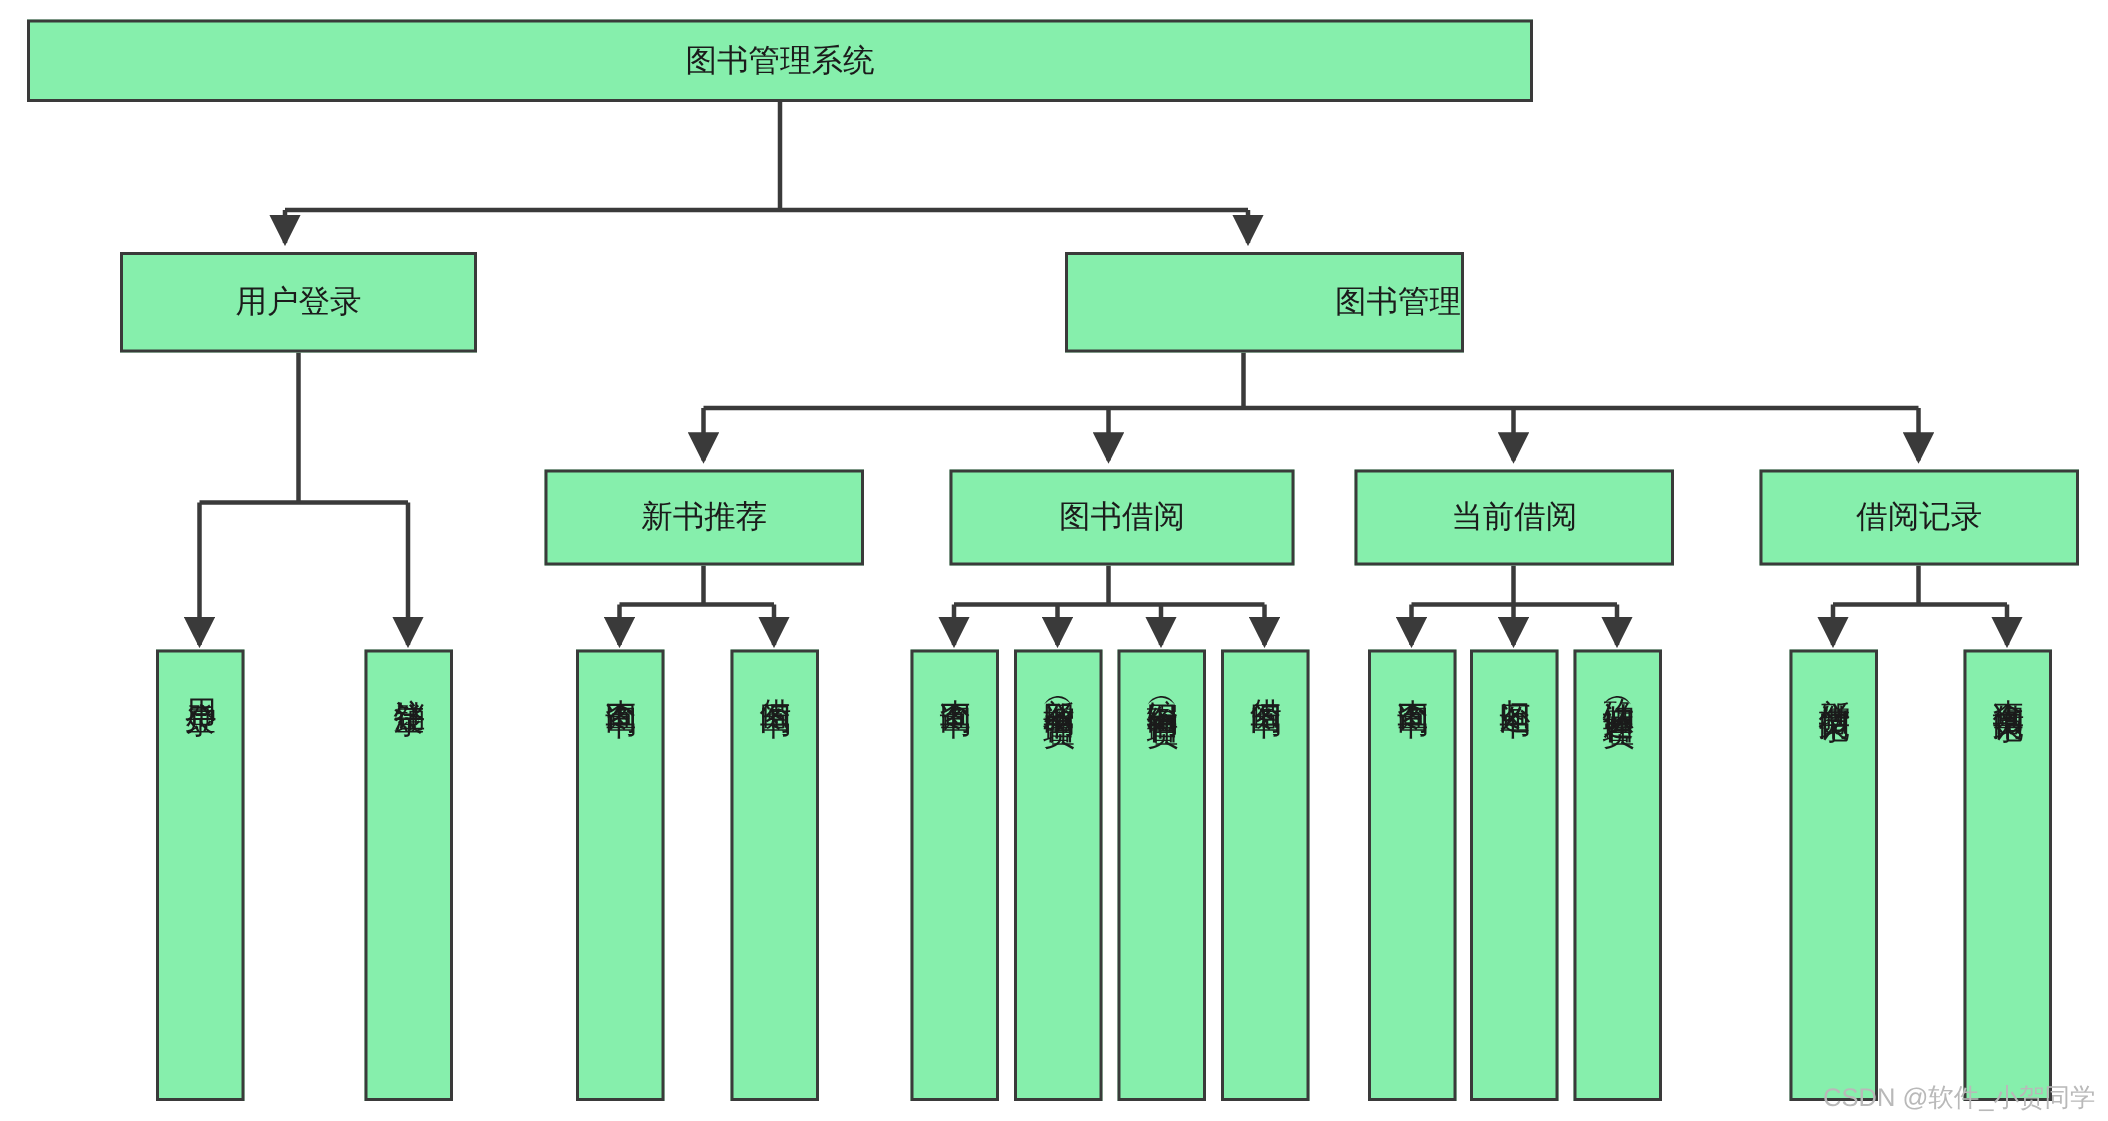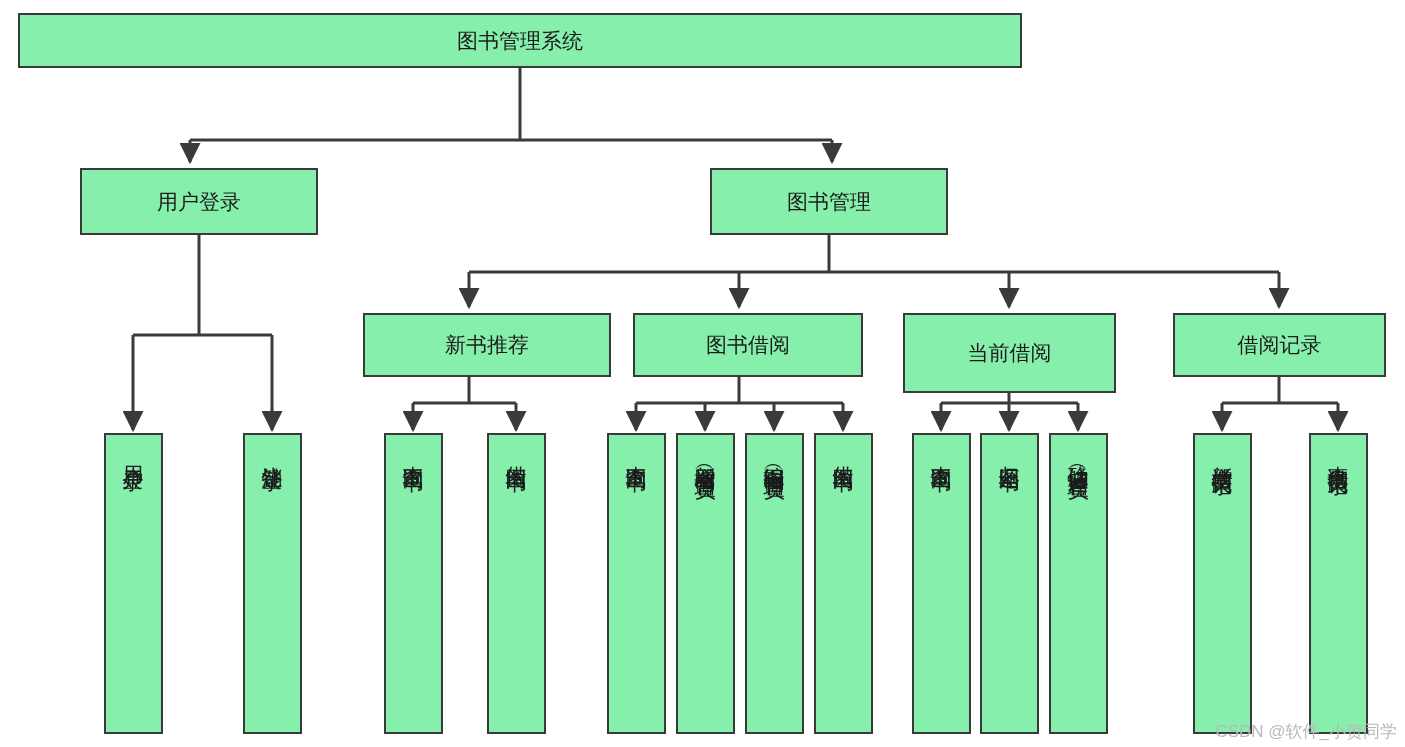--- a/index.html
+++ b/index.html
@@ -124,31 +124,31 @@
     </g>
   </svg>
 
   <div class="node root horizontal" style="left:18px; top:13px; width:1004px; height:55px;">
     <span class="node-label">图书管理系统</span>
   </div>
 
   <div class="node horizontal" style="left:80px; top:168px; width:238px; height:67px;">
     <span class="node-label">用户登录</span>
   </div>
-  <div class="node horizontal" style="left:710px; top:168px; width:238px; height:67px;">
+  <div class="node horizontal" style="left:710px; top:168px; width:266px; height:67px;justify-content:flex-end;">
     <span class="node-label">图书管理</span>
   </div>
 
-  <div class="node horizontal" style="left:363px; top:313px; width:248px; height:64px;">
+  <div class="node horizontal" style="left:363px; top:313px; width:213px; height:64px;">
     <span class="node-label">新书推荐</span>
   </div>
   <div class="node horizontal" style="left:633px; top:313px; width:230px; height:64px;">
     <span class="node-label">图书借阅</span>
   </div>
-  <div class="node horizontal" style="left:903px; top:313px; width:213px; height:80px;">
+  <div class="node horizontal" style="left:903px; top:313px; width:213px; height:64px;">
     <span class="node-label">当前借阅</span>
   </div>
   <div class="node horizontal" style="left:1173px; top:313px; width:213px; height:64px;">
     <span class="node-label">借阅记录</span>
   </div>
 
   <div class="node vertical" style="left:104px; top:433px; width:59px; height:301px;">
     <span class="node-label">用户登录</span>
   </div>
   <div class="node vertical" style="left:243px; top:433px; width:59px; height:301px;">

